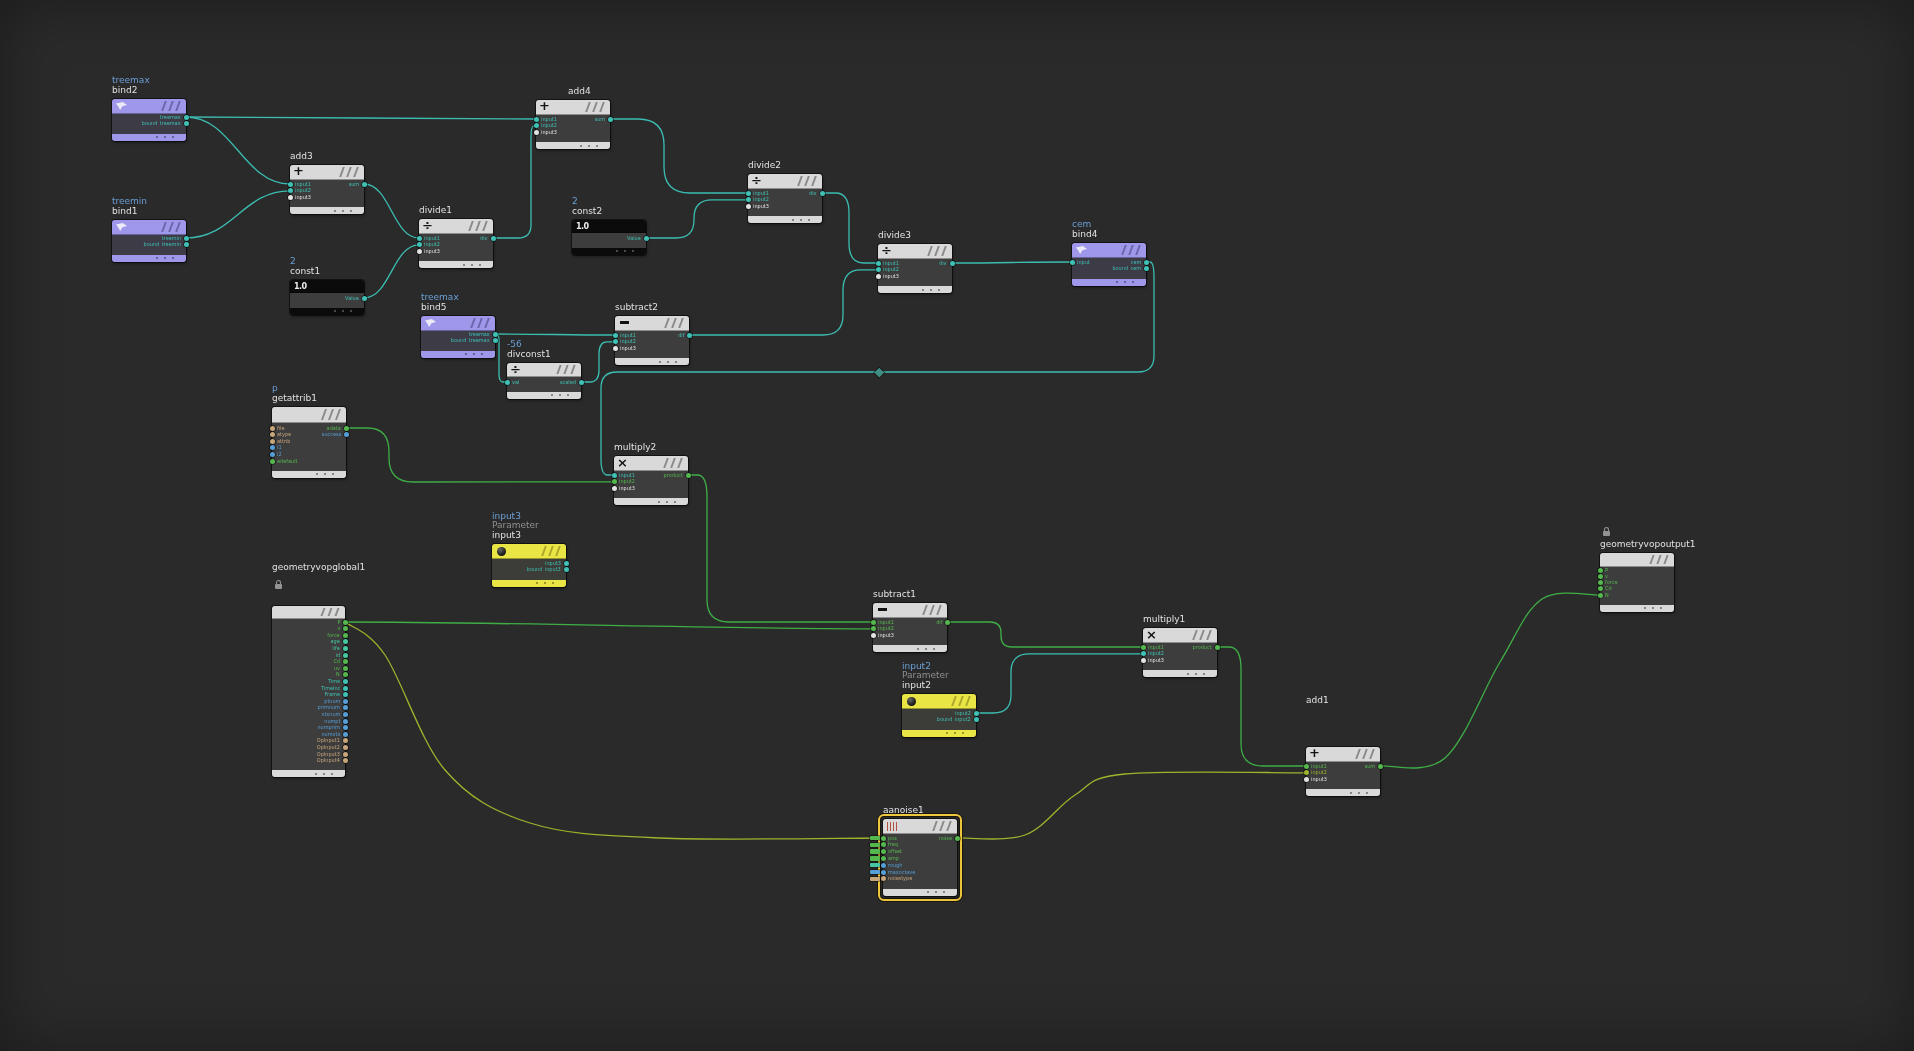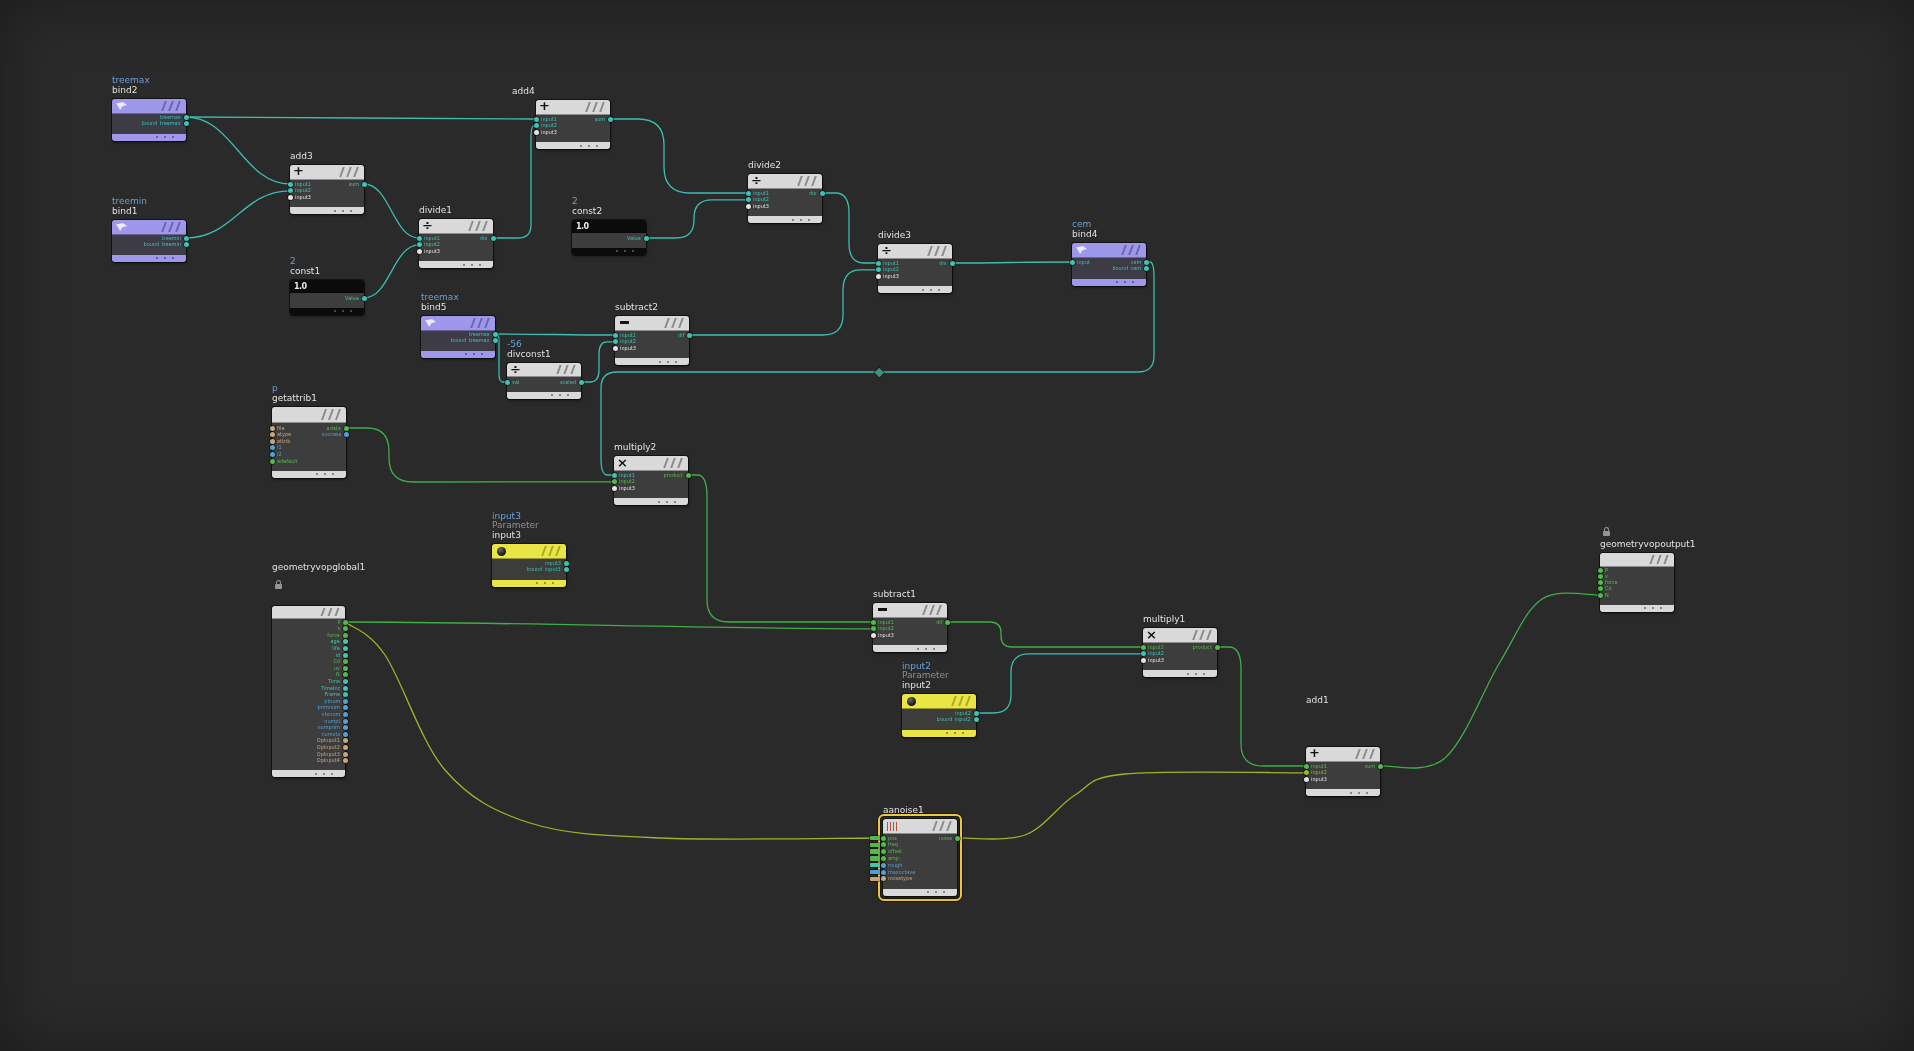--- a/index.html
+++ b/index.html
@@ -135,21 +135,21 @@
       <div class="prow" style="left: 5px; top: 28.1px; color: rgb(226, 226, 226);"><span style="transform-origin: left center;">input3</span></div>
       <div class="dot" style="left: -2.5px; top: 30.1px; background: rgb(226, 226, 226);"></div>
       <div class="prow" style="right: 5px; top: 14.5px; color: rgb(63, 193, 181); text-align: right;"><span style="transform-origin: right center;">sum</span></div>
       <div class="dot" style="right: -2.5px; top: 16.5px; background: rgb(63, 193, 181);"></div>
       <div class="foot" style="top: 42.4px; height: 7px; background: rgb(217, 217, 217);">
         <div class="fdot" style="background: rgba(0, 0, 0, 0.5);"></div>
         <div class="fdot" style="background: rgba(0, 0, 0, 0.5);"></div>
         <div class="fdot" style="background: rgba(0, 0, 0, 0.5);"></div>
       </div>
     </div>
-    <div class="title" style="left: 512px; top: 86.5px;">
+    <div class="title" style="left: 568px; top: 86.5px;">
       <div style="color: rgb(226, 226, 226);">add4</div>
     </div>
     <div class="node" style="left: 419px; top: 219px; width: 74px; height: 49.4px; background: rgb(61, 61, 61);">
       <div class="head" style="height: 15px; background: rgb(217, 217, 217);">
         <div class="icon" style="left: 3px; top: -1.5px; font-size: 13px; color: rgb(18, 18, 18);">÷</div>
         <div class="stripe" style="right: 7px; background: rgba(60, 60, 60, 0.5);"></div>
         <div class="stripe" style="right: 14px; background: rgba(60, 60, 60, 0.5);"></div>
         <div class="stripe" style="right: 21px; background: rgba(60, 60, 60, 0.5);"></div>
       </div>
       <div class="prow" style="left: 5px; top: 14.5px; color: rgb(63, 193, 181);"><span style="transform-origin: left center;">input1</span></div>

